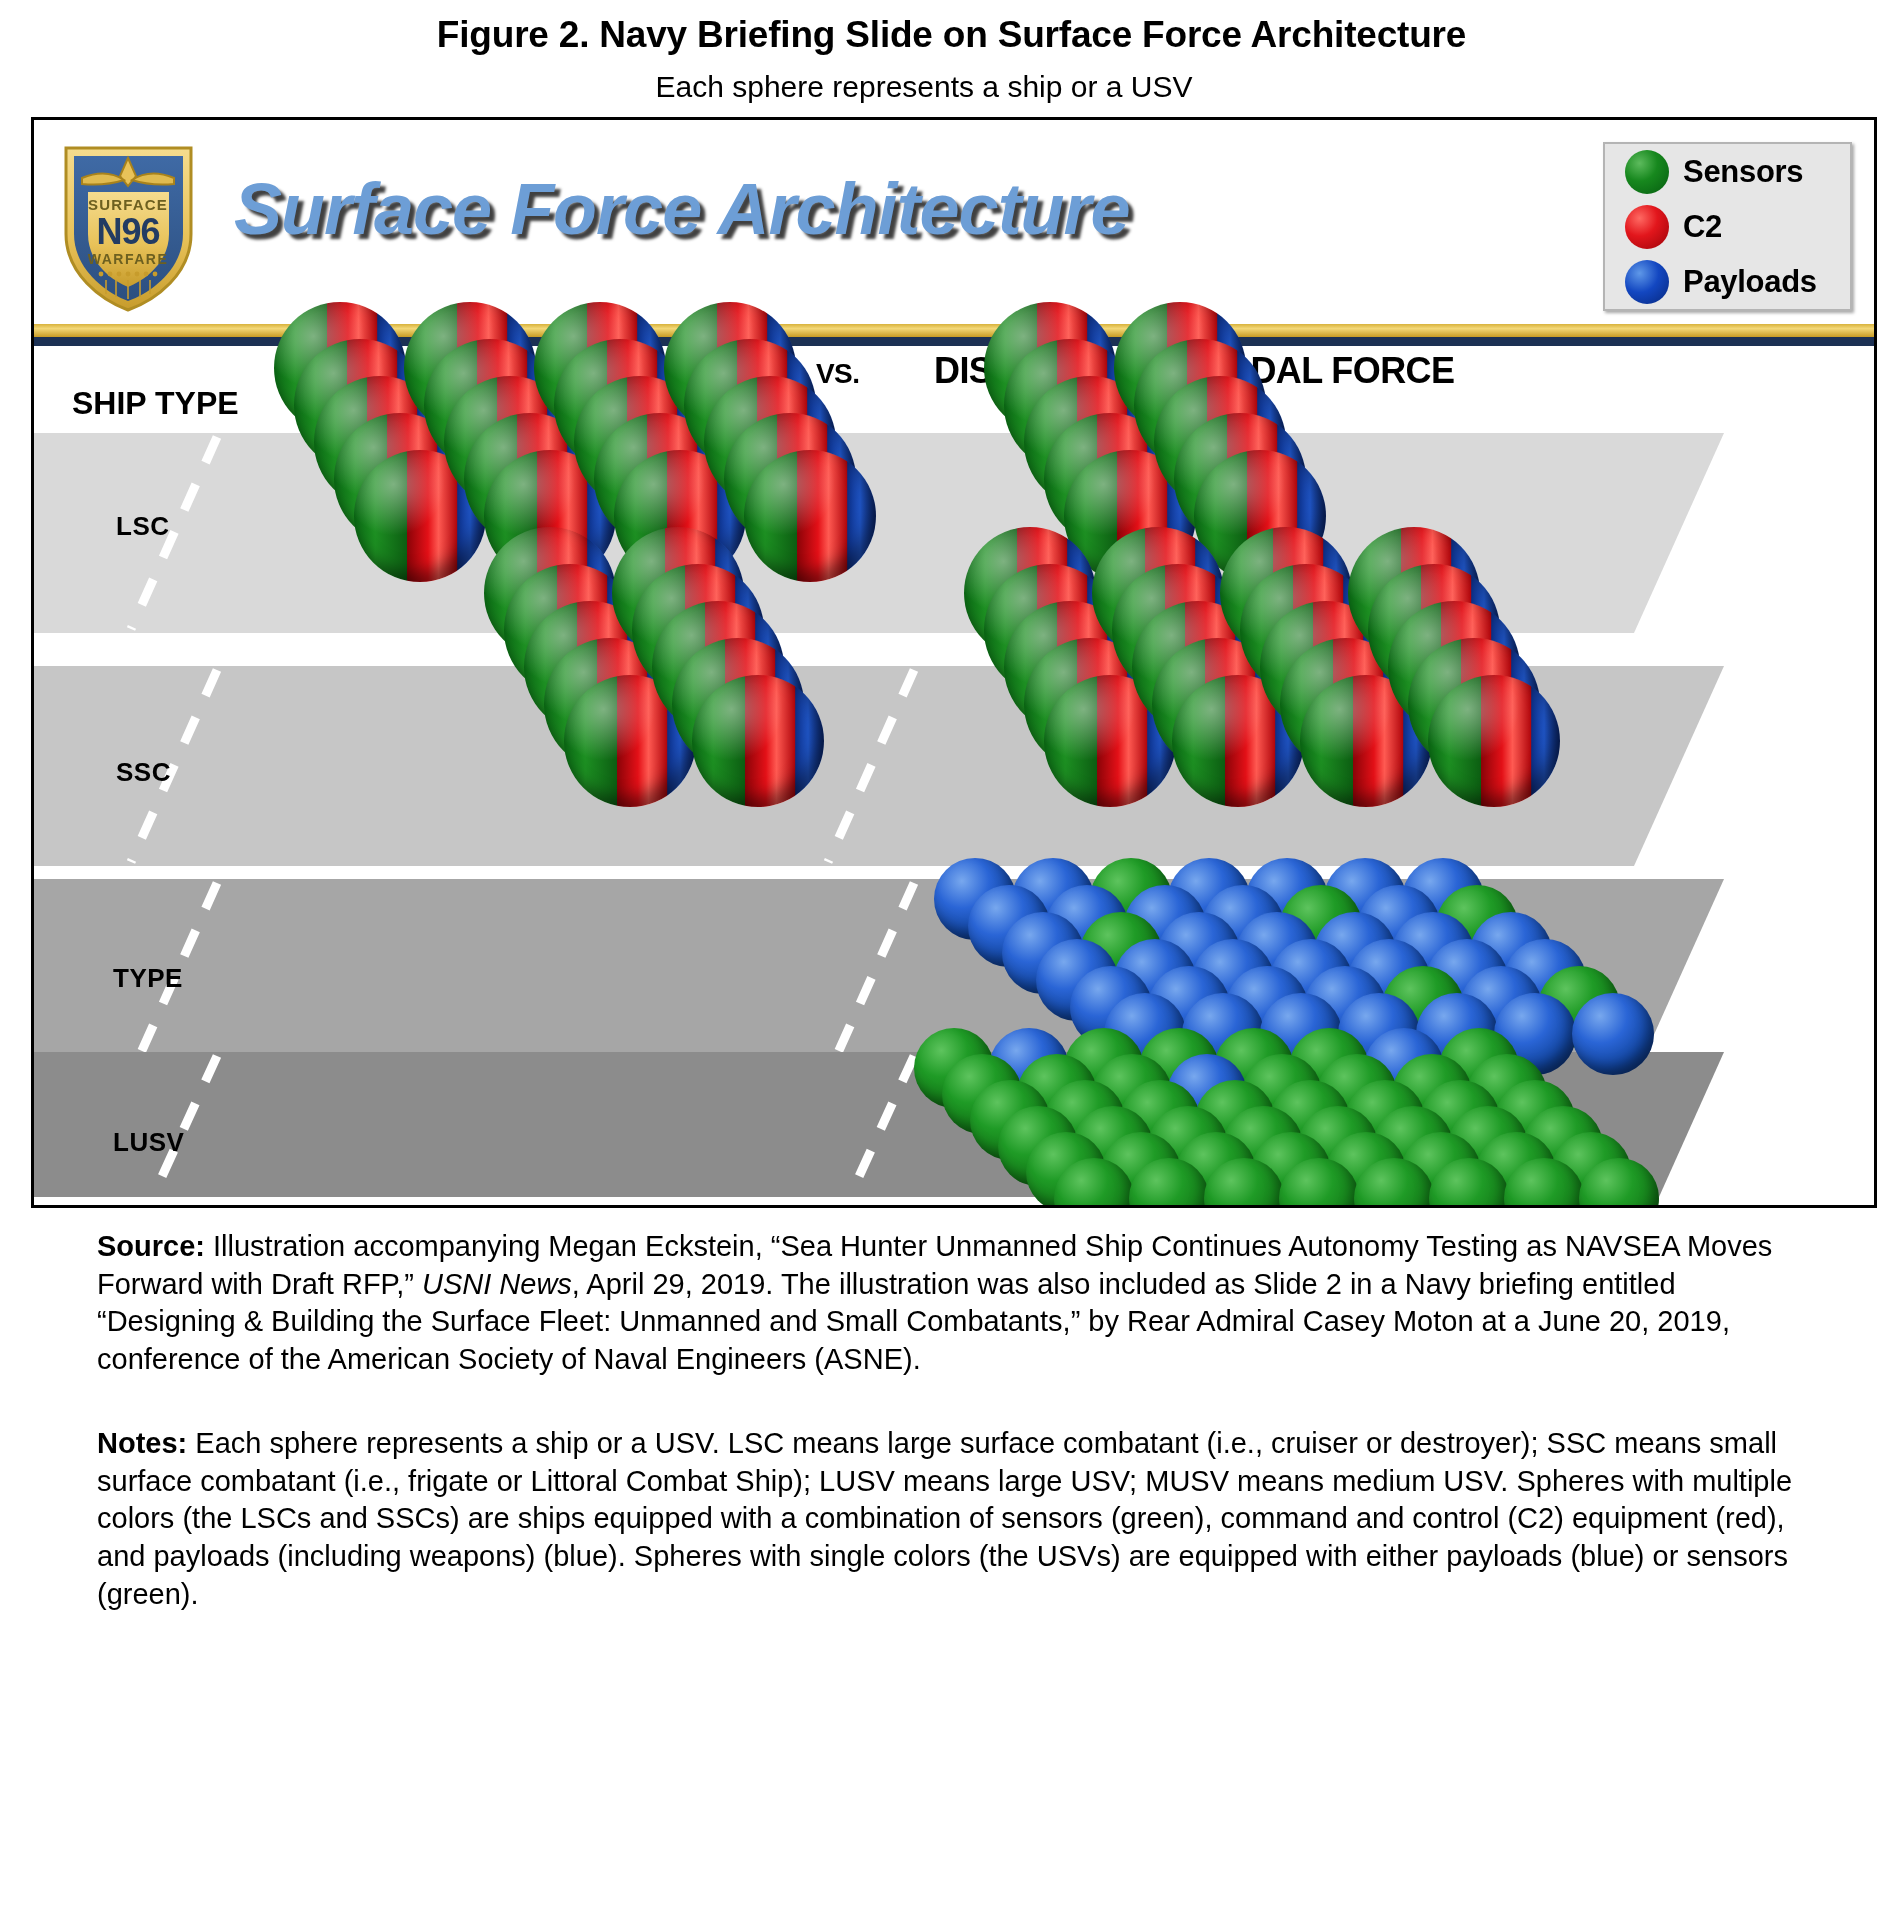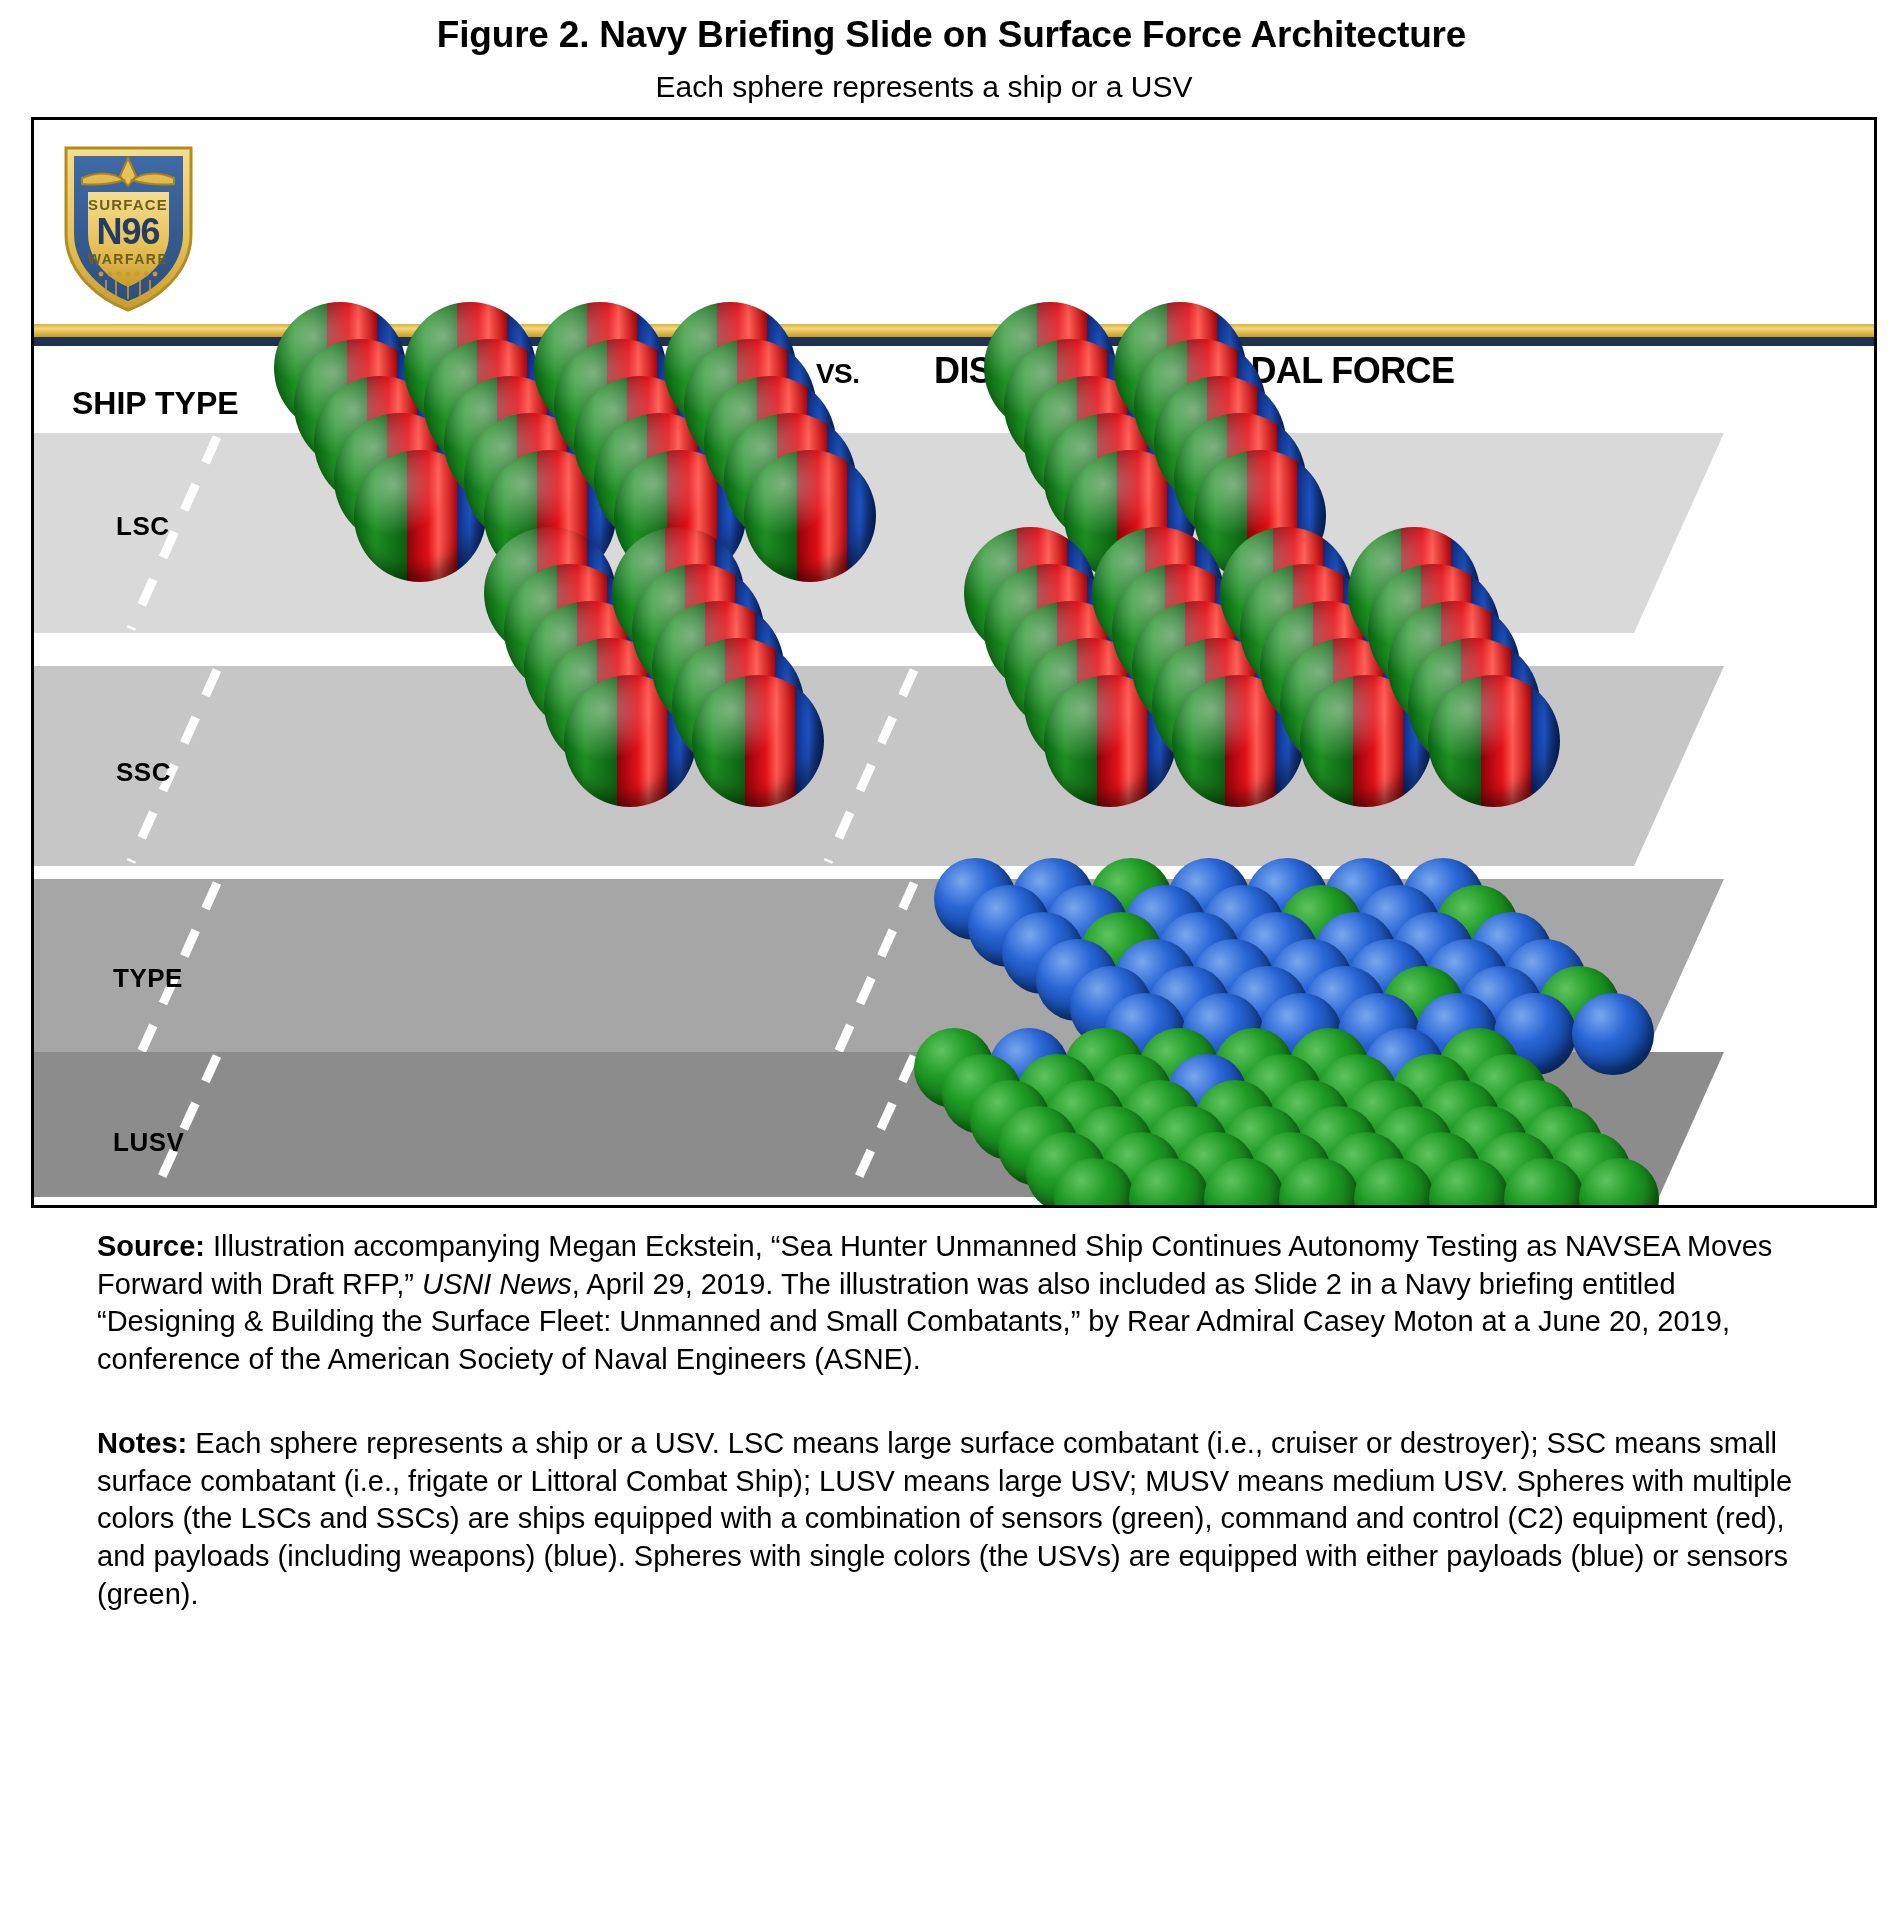--- a/index.html
+++ b/index.html
@@ -119,21 +119,36 @@
           <g stroke="#c79c2c" stroke-width="1.6">
             <line x1="50" y1="146" x2="50" y2="160"></line>
               <line x1="60" y1="146" x2="60" y2="163"></line>
             <line x1="72" y1="146" x2="72" y2="165"></line>
               <line x1="84" y1="146" x2="84" y2="163"></line>
             <line x1="94" y1="146" x2="94" y2="160"></line>
           </g>
         </svg>
       </div>
 
-
+      <div class="slide-title">Surface Force Architecture</div>
+
+      <div class="legend">
+        <div class="legend-row">
+          <span class="legend-ball lb-green"></span>
+          <span class="legend-label">Sensors</span>
+        </div>
+        <div class="legend-row">
+          <span class="legend-ball lb-red"></span>
+          <span class="legend-label">C2</span>
+        </div>
+        <div class="legend-row">
+          <span class="legend-ball lb-blue"></span>
+          <span class="legend-label">Payloads</span>
+        </div>
+      </div>
     </div>
 
     <div class="goldbar"></div>
     <div class="navybar"></div>
 
     <div class="col-hdr hdr-left">SHIP CENTRIC FORCE</div>
     <div class="col-hdr hdr-vs">VS.</div>
     <div class="col-hdr hdr-right">DISTRIBUTED / NODAL FORCE</div>
 
     <div class="ship-type-lbl">

